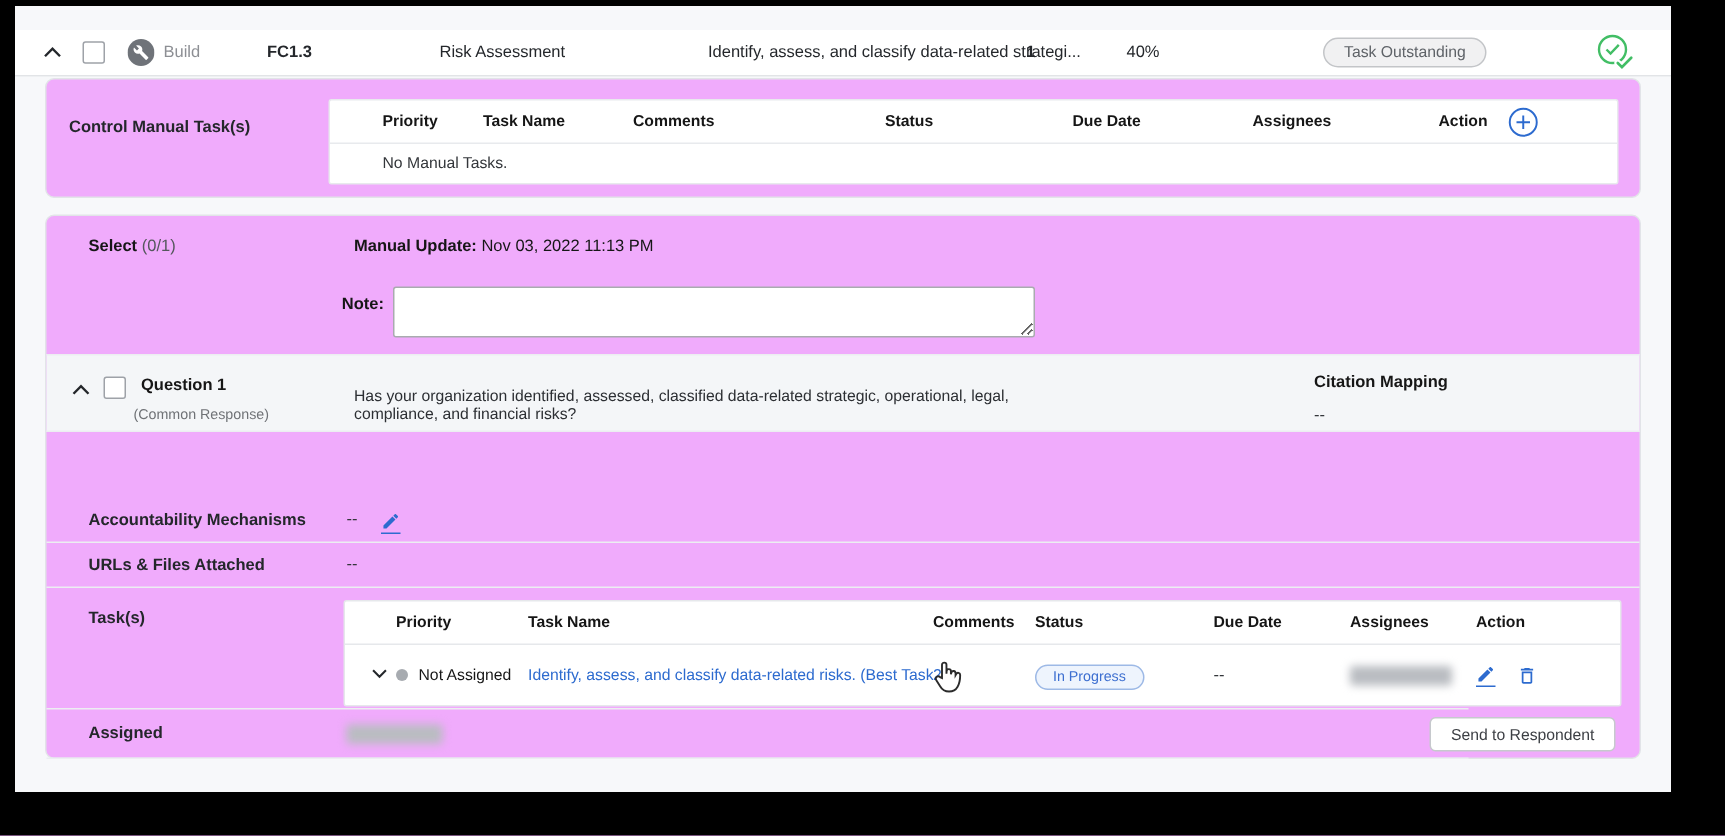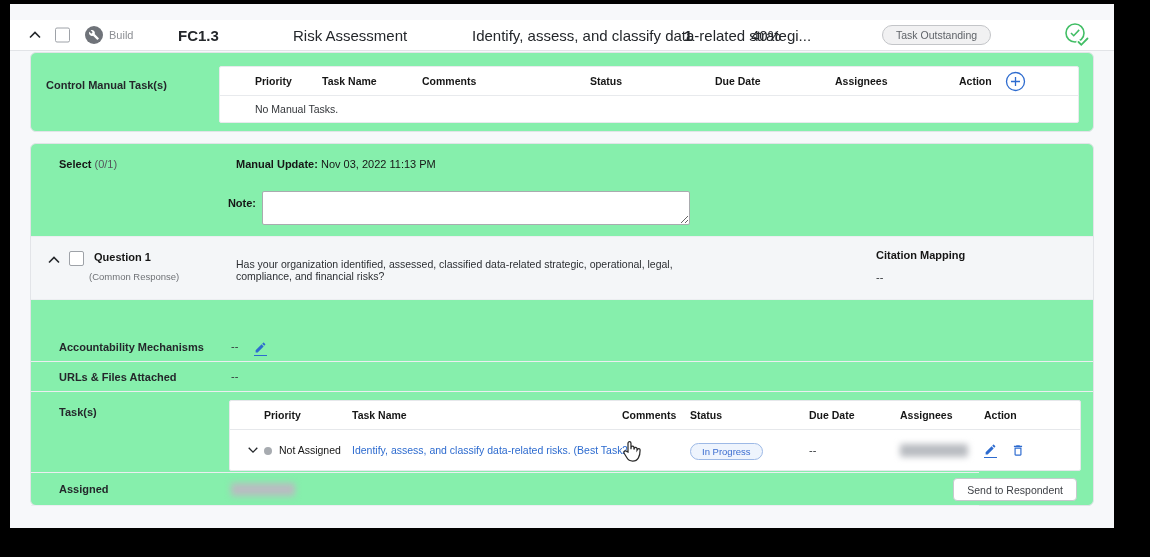--- a/index.html
+++ b/index.html
@@ -7,46 +7,46 @@
   body { background:#000; position:relative; font-family:"Liberation Sans",sans-serif; color:#161616; }
   .page { position:absolute; left:10px; top:4px; width:1104px; height:524px; background:#f7f8fa; overflow:hidden; }
 
   
   .topbar { position:absolute; left:0; top:16px; width:100%; height:31px; background:#fff; border-bottom:1px solid #e2e4e7; }
   .topbar > * { position:absolute; top:50%; transform:translateY(-50%); }
   .chev { width:14px; height:10px; cursor:pointer; }
   .cbx { width:15px; height:15px; border:1px solid #9ea2a8; border-radius:2px; background:#fff; cursor:pointer; }
   .tb-build { left:75px; display:flex; align-items:center; gap:6px; }
   .tb-build span { font-size:11px; color:#8d8f94; }
-  .tb-txt { font-size:15px; color:#24272b; white-space:nowrap; }
+  .tb-txt { font-size:11px; color:#24272b; white-space:nowrap; }
   .pill-gray { background:#f1f1f2; border:1px solid #c3c5c8; border-radius:11px; padding:3px 13px; font-size:10.5px; color:#5f6368; }
 
   
-  .card { position:absolute; left:20px; width:1064px; background:#86efac; border:1px solid #e2e4e8; border-radius:6px; }
+  .card { position:absolute; left:20px; width:1064px; background:#f0abfc; border:1px solid #e2e4e8; border-radius:6px; }
   #card-manual { top:48px; height:80px; }
   #card-main  { top:139px; height:363px;padding-left:32px; }
 
   .side-label { font-weight:bold; font-size:11px; color:#24272b; }
 
   
   .mtable { position:absolute; left:188px; top:13px; width:860px; border:1px solid #e8eaed; border-radius:2px; background:#fff; }
   .mt-head { display:grid; grid-template-columns:35px 67px 100px 168px 125px 120px 124px 46px 1fr; align-items:center; height:29px; border-bottom:1px solid #e8eaed; }
   .mt-head div { font-size:10.5px; font-weight:bold; }
   .mt-empty { height:26px; display:flex; align-items:center; padding-left:35px; font-size:10.5px; color:#33363a; }
   .plus-btn { cursor:pointer; display:inline-flex; }
 
   
   .r-select { position:absolute; left:28px; top:14px; font-size:11px; }
   .r-select .cnt { font-weight:normal; color:#54575c; }
   .r-status { position:absolute; left:205px; top:14px; font-size:11px; }
   .r-status b { font-weight:bold; }
   .note-lbl { position:absolute; left:173px; top:53px; width:52px; text-align:right; font-size:11px; font-weight:bold; }
   .note-ta { position:absolute; left:231px; top:47px; width:428px; height:34px; border:1px solid #a9abaf; border-radius:2px; resize:both; font-family:"Liberation Sans",sans-serif; font-size:11px; padding:3px 5px; }
 
-  .q-band { position:absolute; left:0; top:92px; width:100%; height:64px; background:#f4f6f8; border-top:1px solid #eceef1; border-bottom:1px solid #eceef1; }
+  .q-band { position:absolute; left:0; top:92px; width:100%; height:52px; background:#f4f6f8; border-top:1px solid #eceef1; border-bottom:1px solid #eceef1; }
   .q-band .chev { position:absolute; left:16px; top:18px; }
   .q-band .cbx { position:absolute; left:38px; top:14px; }
   .q-title { position:absolute; left:63px; top:14px; font-size:11px; font-weight:bold; }
   .q-sub { position:absolute; left:58px; top:34px; font-size:9.5px; color:#6f7control276; color:#6f7276; }
   .q-text { position:absolute; left:205px; top:21px; width:480px; font-size:10.5px; color:#2c2f33; }
   .q-cit-l { position:absolute; left:845px; top:12px; font-size:11px; font-weight:bold; }
   .q-cit-v { position:absolute; left:845px; top:34px; font-size:11px; color:#33363a; }
 
   .row { position:absolute; left:0; width:100%; border-bottom:1px solid #eceef1; }
   .row .side-label { position:absolute; left:28px; top:50%; transform:translateY(-50%); }

